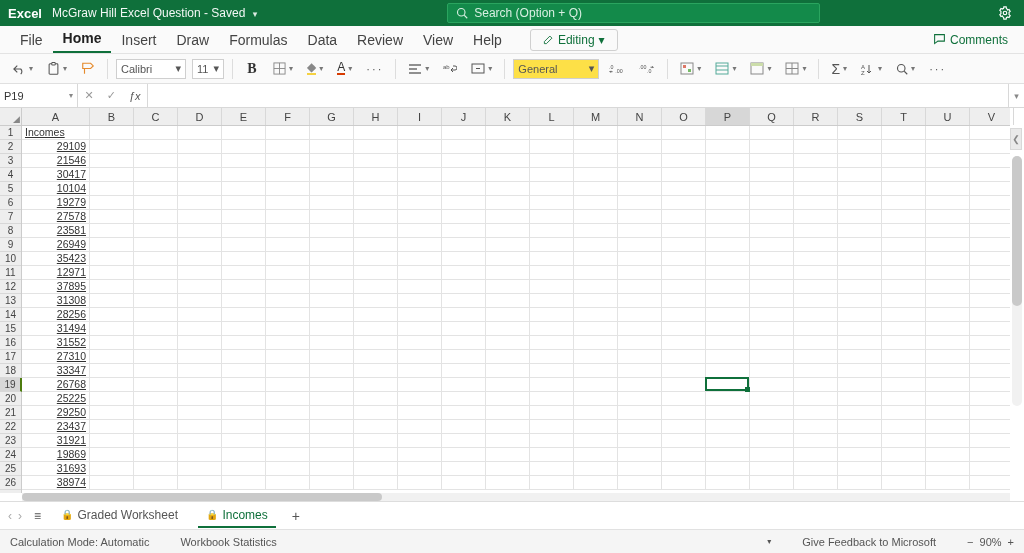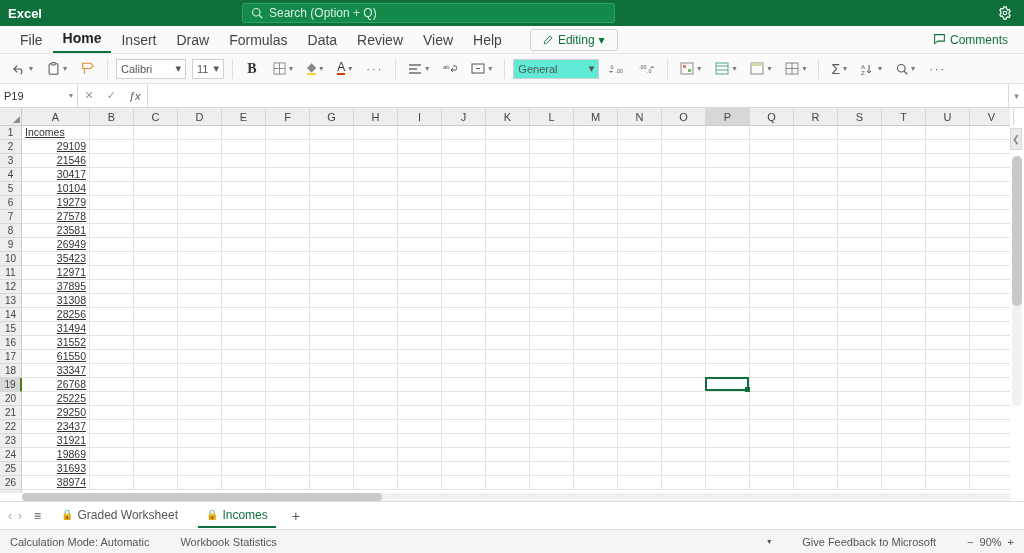--- a/index.html
+++ b/index.html
@@ -29,21 +29,21 @@
 
 
 .toolbar { height: 30px; background: #fafafa; border-bottom: 1px solid #e0e0e0; display: flex; align-items: center; padding: 0 8px; gap: 6px; color: #555; }
 .tb-btn { height: 22px; min-width: 22px; display: flex; align-items: center; justify-content: center; border: 1px solid transparent; border-radius: 2px; padding: 0 3px; gap: 2px; font-size: 11px; color:#555;}
 .tb-btn .dd { font-size: 8px; color: #777; margin-left: 1px; }
 .tb-sep { width: 1px; height: 20px; background: #ddd; margin: 0 2px; }
 .font-name { width: 70px; height: 20px; border: 1px solid #cfcfcf; background: #fff; font-size: 11px; padding: 0 4px; display:flex; align-items:center; justify-content:space-between;}
 .font-size { width: 32px; height: 20px; border: 1px solid #cfcfcf; background: #fff; font-size: 11px; padding: 0 4px; display:flex; align-items:center; justify-content:space-between;}
 .bold-b { font-weight: 700; font-family: Georgia, serif; font-size: 14px; color:#333; }
 .ellipsis { letter-spacing: 2px; }
-.num-format { width: 86px; height: 20px; border: 1px solid #cfcfcf; background: #5eead4; font-size: 11px; padding: 0 4px; display:flex; align-items:center; justify-content:space-between;}
+.num-format { width: 86px; height: 20px; border: 1px solid #cfcfcf; background: #fde047; font-size: 11px; padding: 0 4px; display:flex; align-items:center; justify-content:space-between;}
 .icon-underline { border-bottom: 2px solid; padding-bottom: 1px; line-height: 10px; font-size: 12px;}
 .icon-underline.fill { border-color:#f5d142; color:#888;}
 .icon-underline.font { border-color:#d83b01; color:#333;}
 
 
 .fbar { height: 24px; background: #fff; border-bottom: 1px solid #d8d8d8; display: flex; align-items: stretch; }
 .name-box { width: 78px; border-right: 1px solid #d8d8d8; display: flex; align-items: center; justify-content: space-between; padding: 0 4px; font-size: 11px; }
 .fx-ctrls { width: 70px; display: flex; align-items: center; justify-content: space-around; color: #999; border-right: 1px solid #d8d8d8; font-size: 11px; }
 .fx-ctrls .fx { font-style: italic; color: #555; }
 .formula-input { flex: 1; display:flex; align-items:center; padding: 0 6px; font-size: 11px; }
@@ -84,20 +84,24 @@
 
 .status-bar { height: 24px; background: #f5f5f5; border-top: 1px solid #e1e1e1; display:flex; align-items:center; padding: 0 10px; font-size: 11px; color:#555; gap: 31px;}
 .status-bar .flex1 { flex:1; }
 .status-bar .zoom { display:flex; align-items:center; gap:6px;}
 </style>
 </head>
 <body>
 
 <div class="title-bar">
   <span class="app-brand">Excel</span>
+  <span class="doc-title">
+    <span>McGraw Hill Excel Question - Saved</span>
+    <span class="chev">▾</span>
+  </span>
   <span class="spacer1"></span>
   <div class="search">
     <svg width="12" height="12" viewBox="0 0 16 16">
         <circle cx="7" cy="7" r="5" stroke="#d8efe2" stroke-width="1.5" fill="none"></circle>
         <line x1="11" y1="11" x2="15" y2="15" stroke="#d8efe2" stroke-width="1.5"></line>
       </svg>
     <span class="txt">Search (Option + Q)</span>
   </div>
   <span class="spacer2"></span>
   <span class="gear">
@@ -724,21 +728,21 @@
         <div class="cell"></div>
         <div class="cell"></div>
         <div class="cell"></div>
         <div class="cell"></div>
         <div class="cell"></div>
         <div class="cell"></div>
         <div class="cell"></div>
         <div class="cell"></div>
       </div>
       <div class="row">
-        <div class="cell wA ul">61550</div>
+        <div class="cell wA ul">27310</div>
         <div class="cell"></div>
         <div class="cell"></div>
         <div class="cell"></div>
         <div class="cell"></div>
         <div class="cell"></div>
         <div class="cell"></div>
         <div class="cell"></div>
         <div class="cell"></div>
         <div class="cell"></div>
         <div class="cell"></div>

